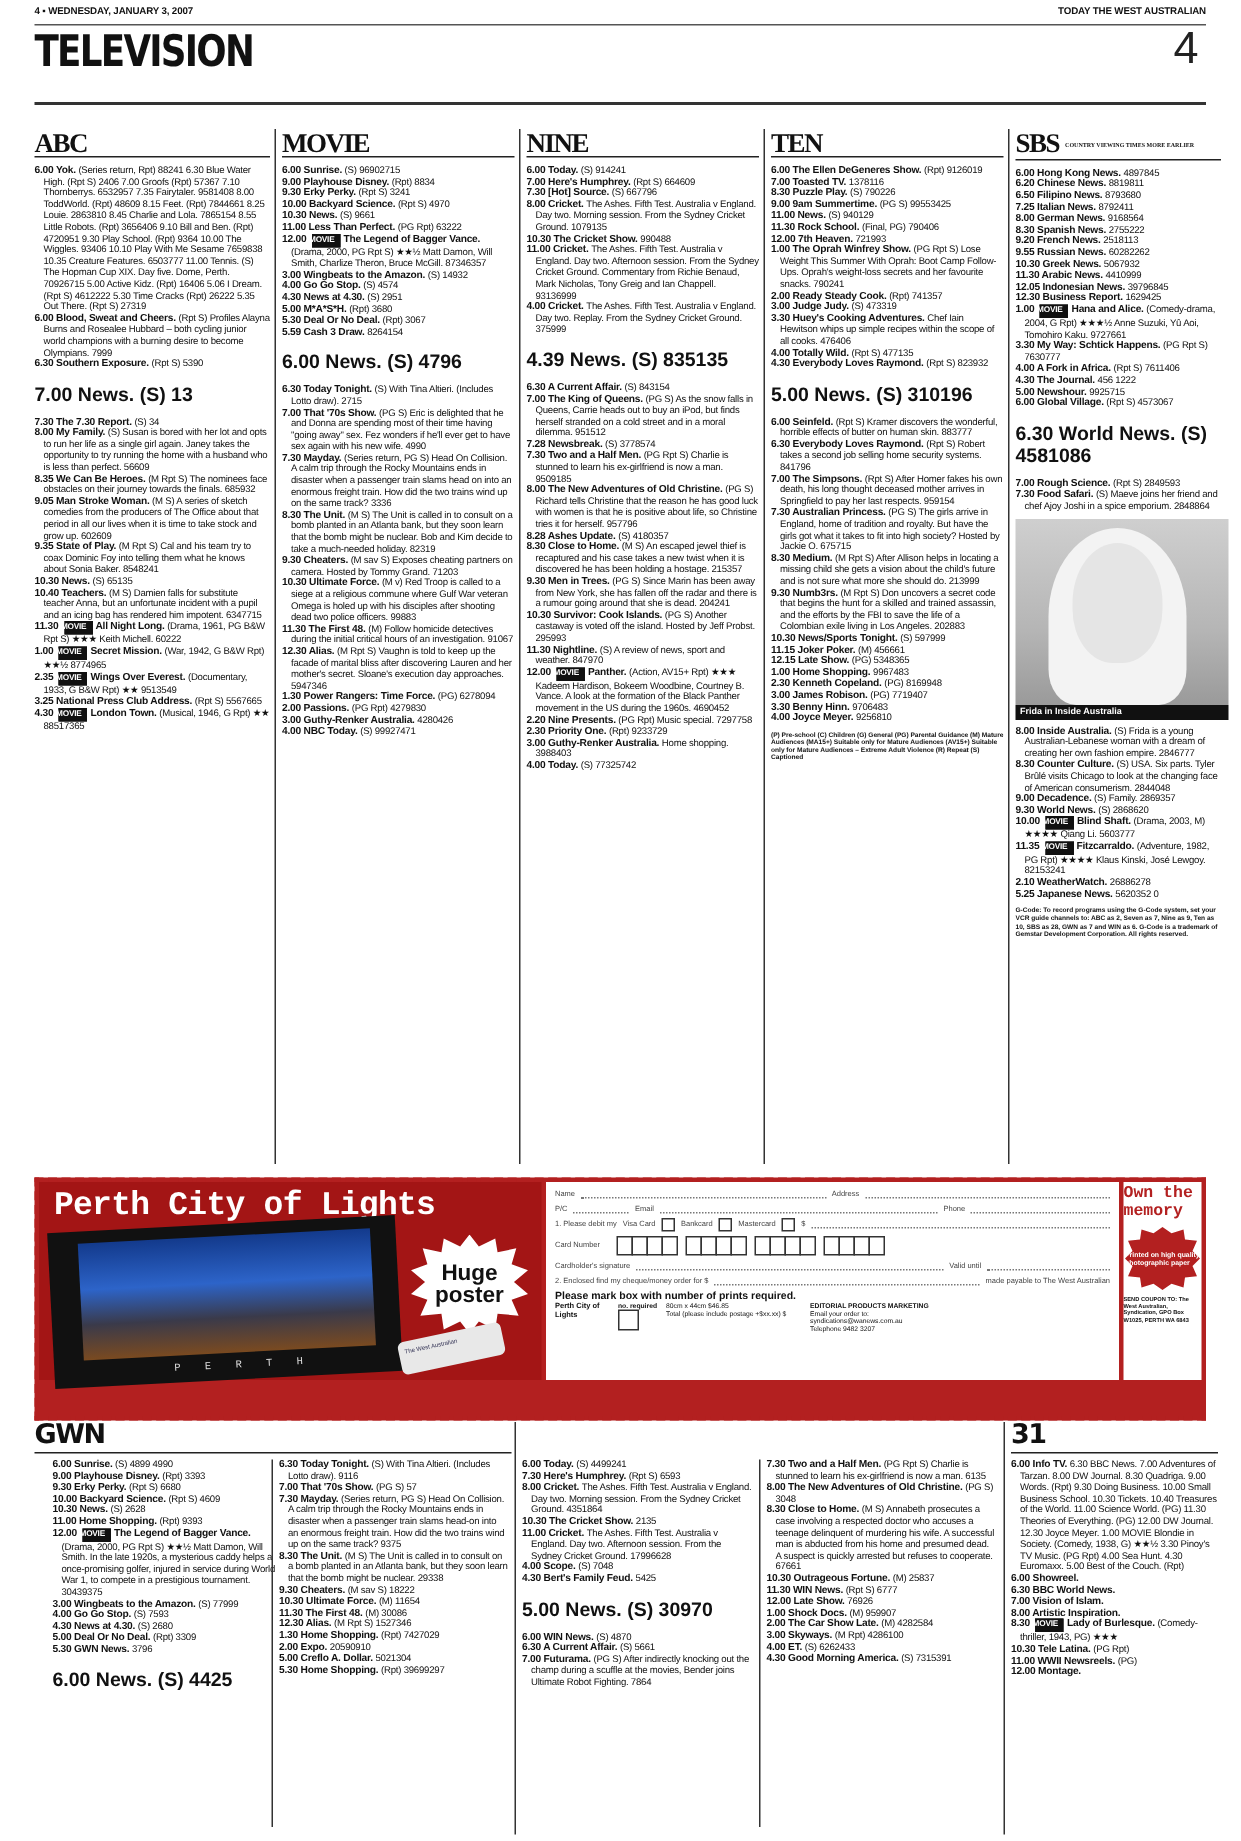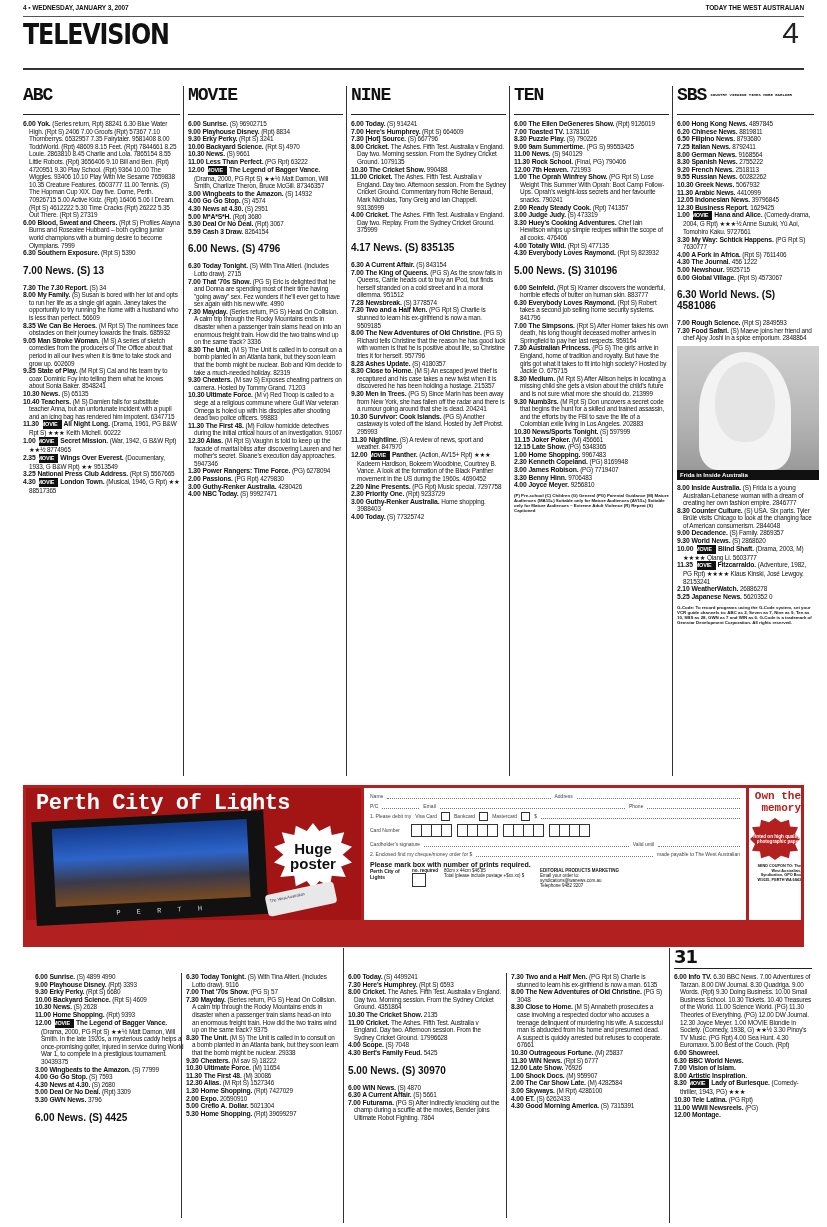--- a/index.html
+++ b/index.html
@@ -7,26 +7,26 @@
   .topline{position:absolute;left:23px;right:23px;top:4px;height:10px;font-size:6.5px;font-weight:bold;letter-spacing:-.1px}
   .topline .l{position:absolute;left:0;top:0}
   .topline .r{position:absolute;right:0;top:0}
   .rule1{position:absolute;left:23px;right:23px;top:16px;border-top:1px solid #555}
   .title{position:absolute;left:23px;top:17px;font-family:"DejaVu Sans",sans-serif;font-weight:bold;font-size:29px;letter-spacing:-1.4px;transform:scaleX(.82);transform-origin:left top}
   .pageno{position:absolute;right:28px;top:16px;font-size:30px;font-weight:300;color:#222}
   .rule2{position:absolute;left:23px;right:23px;top:68px;border-top:2px solid #333}
   .cols{position:absolute;top:86px;left:23px;width:789px;height:690px}
   .col{position:absolute;top:0;height:690px}
   .col.sep{border-left:1px solid #333;padding-left:4px}
-  .chhead{font-family:Liberation Mono, monospace;font-weight:bold;font-size:18px;letter-spacing:-1px;line-height:18px;border-bottom:1.5px solid #222;padding-bottom:10px;margin-bottom:5px;transform-origin:left}
+  .chhead{font-family:Liberation Serif, serif;font-weight:bold;font-size:18px;letter-spacing:-1px;line-height:18px;border-bottom:1.5px solid #222;padding-bottom:0;margin-bottom:5px;transform-origin:left}
   .chhead .sub{font-size:4px;letter-spacing:0;margin-left:4px;vertical-align:middle;font-weight:bold}
   .list{font-size:6.4px;line-height:7.6px;letter-spacing:-.15px}
   .list p{margin:0 0 0 0;padding-left:6px;text-indent:-6px}
   .list b{font-weight:bold;font-size:6.8px}
-  .news{font-size:10px;font-weight:bold;margin:8px 0 8px 0;text-indent:0;padding-left:0}
+  .news{font-size:13px;font-weight:bold;margin:8px 0 8px 0;text-indent:0;padding-left:0}
   .movie{display:inline-block;background:#111;color:#fff;font-size:5.5px;font-weight:bold;padding:0 3px;line-height:7px;border:1px solid #111;margin:0 2px}
   .photo{width:142px;height:124px;margin:4px 0 0 0;background:linear-gradient(180deg,#cfcfcf 0%,#b5b5b5 60%,#9a9a9a 100%);position:relative;overflow:hidden}
   .photo .face{position:absolute;left:38px;top:16px;width:60px;height:80px;border-radius:50% 50% 45% 45%;background:#e5e5e5}
   .photo .hood{position:absolute;left:22px;top:6px;width:92px;height:118px;border-radius:50% 50% 20% 20%;background:#f3f3f3}
   .caption{background:#111;color:#fff;font-size:6px;font-weight:bold;padding:2px 3px;width:142px;margin-bottom:4px}
   .rating-note{font-size:4.4px;line-height:5.2px;margin-top:4px;font-weight:bold}
   .ad{position:absolute;left:23px;top:785px;width:781px;height:162px;border:3px dashed #b32020;background:#b32020}
   .ad .left{position:absolute;left:0;top:0;width:335px;height:132px;background:#a31515}
   .ad .adtitle{position:absolute;left:10px;top:3px;font-family:"Liberation Mono","DejaVu Sans Mono",monospace;font-weight:bold;font-size:22px;color:#fff;letter-spacing:-.5px}
   .ad .poster{position:absolute;left:8px;top:28px;width:232px;height:104px;background:#111;transform:rotate(-3deg)}
@@ -36,21 +36,21 @@
   .ad .paper{position:absolute;left:240px;top:100px;width:70px;height:22px;background:#e8e8e8;border-radius:4px;transform:rotate(-12deg);font-size:4px;padding:4px;color:#335}
   .ad .form{position:absolute;left:338px;top:0;width:382px;height:132px;background:#fff;font-size:5px;color:#444;padding:3px 6px}
   .ad .form .row{height:10px;display:flex;gap:4px;align-items:center;white-space:nowrap}
   .ad .form .dots{flex:1;border-bottom:1px dotted #777;height:6px}
   .ad .form .box{width:9px;height:9px;border:1px solid #333;display:inline-block}
   .ad .form .cardboxes{display:flex;gap:6px;margin-left:8px}
   .ad .form .grp{display:flex}
   .ad .form .grp span{width:11px;height:13px;border:1px solid #333;margin-left:-1px}
   .ad .form .mark{font-weight:bold;font-size:7px;color:#111;margin-top:2px}
   .ad .form .bottom{display:flex;gap:6px;font-size:4.5px;color:#111}
-  .ad .right{position:absolute;left:722px;top:0;width:53px;height:132px;background:#fff;border-left:1px solid #b32020;text-align:right}
+  .ad .right{position:absolute;left:722px;top:0;width:53px;height:132px;background:#fff;border-left:1px solid #b32020;text-align:left}
   .ad .own{font-family:"Liberation Mono",monospace;font-size:11px;line-height:12px;color:#b32020;font-weight:bold;margin-top:2px}
   .ad .printed{margin:4px auto;width:50px;height:42px;background:#b32020;color:#fff;font-size:4.6px;font-weight:bold;display:flex;align-items:center;justify-content:center;line-height:5.4px;clip-path:polygon(50% 0,62% 10%,78% 4%,80% 20%,96% 22%,90% 38%,100% 50%,90% 62%,96% 78%,80% 80%,78% 96%,62% 90%,50% 100%,38% 90%,22% 96%,20% 80%,4% 78%,10% 62%,0 50%,10% 38%,4% 22%,20% 20%,22% 4%,38% 10%)}
   .ad .send{font-size:3.8px;line-height:4.6px;font-weight:bold;color:#111}
   .bcols{position:absolute;top:948px;left:23px;width:789px;height:275px}
   .bcol{position:absolute;top:0}
   .bhead{font-family:"DejaVu Sans",sans-serif;font-weight:bold;font-size:18px;letter-spacing:-1px;line-height:18px;border-bottom:1.5px solid #222;padding-bottom:2px;margin-bottom:4px}
   .vline{position:absolute;border-left:1px solid #333}
 </style>
 </head>
 <body>
@@ -125,21 +125,21 @@
     <div class="chhead">NINE</div>
     <div class="list">
         <p><b>6.00 </b><b>Today. </b><span>(S) 914241</span></p>
         <p><b>7.00 </b><b>Here's Humphrey. </b><span>(Rpt S) 664609</span></p>
         <p><b>7.30 </b><b>[Hot] Source. </b><span>(S) 667796</span></p>
         <p><b>8.00 </b><b>Cricket. </b><span>The Ashes. Fifth Test. Australia v England. Day two. Morning session. From the Sydney Cricket Ground. 1079135</span></p>
         <p><b>10.30 </b><b>The Cricket Show. </b><span>990488</span></p>
         <p><b>11.00 </b><b>Cricket. </b><span>The Ashes. Fifth Test. Australia v England. Day two. Afternoon session. From the Sydney Cricket Ground. Commentary from Richie Benaud, Mark Nicholas, Tony Greig and Ian Chappell. 93136999</span></p>
         <p><b>4.00 </b><b>Cricket. </b><span>The Ashes. Fifth Test. Australia v England. Day two. Replay. From the Sydney Cricket Ground. 375999</span></p>
       </div>
-    <div class="news">4.17 News. (S) 835135</div>
+    <div class="news">4.39 News. (S) 835135</div>
     <div class="list">
         <p><b>6.30 </b><b>A Current Affair. </b><span>(S) 843154</span></p>
         <p><b>7.00 </b><b>The King of Queens. </b><span>(PG S) As the snow falls in Queens, Carrie heads out to buy an iPod, but finds herself stranded on a cold street and in a moral dilemma. 951512</span></p>
         <p><b>7.28 </b><b>Newsbreak. </b><span>(S) 3778574</span></p>
         <p><b>7.30 </b><b>Two and a Half Men. </b><span>(PG Rpt S) Charlie is stunned to learn his ex-girlfriend is now a man. 9509185</span></p>
         <p><b>8.00 </b><b>The New Adventures of Old Christine. </b><span>(PG S) Richard tells Christine that the reason he has good luck with women is that he is positive about life, so Christine tries it for herself. 957796</span></p>
         <p><b>8.28 </b><b>Ashes Update. </b><span>(S) 4180357</span></p>
         <p><b>8.30 </b><b>Close to Home. </b><span>(M S) An escaped jewel thief is recaptured and his case takes a new twist when it is discovered he has been holding a hostage. 215357</span></p>
         <p><b>9.30 </b><b>Men in Trees. </b><span>(PG S) Since Marin has been away from New York, she has fallen off the radar and there is a rumour going around that she is dead. 204241</span></p>
         <p><b>10.30 </b><b>Survivor: Cook Islands. </b><span>(PG S) Another castaway is voted off the island. Hosted by Jeff Probst. 295993</span></p>
@@ -327,20 +327,21 @@
   </div>
   <div class="right">
     <div class="own">Own the memory</div>
     <div class="printed">Printed on high quality photographic paper</div>
     <div class="send">SEND COUPON TO: The West Australian, Syndication, GPO Box W1025, PERTH WA 6843</div>
   </div>
 </div>
 
 <div class="bcols">
   <div class="bcol" style="left:0;width:318px">
+    <div class="bhead">GWN</div>
     <div style="position:absolute;left:12px;top:25px;width:153px">
       <div class="list">
           <p><b>6.00 </b><b>Sunrise. </b><span>(S) 4899 4990</span></p>
           <p><b>9.00 </b><b>Playhouse Disney. </b><span>(Rpt) 3393</span></p>
           <p><b>9.30 </b><b>Erky Perky. </b><span>(Rpt S) 6680</span></p>
           <p><b>10.00 </b><b>Backyard Science. </b><span>(Rpt S) 4609</span></p>
           <p><b>10.30 </b><b>News. </b><span>(S) 2628</span></p>
           <p><b>11.00 </b><b>Home Shopping. </b><span>(Rpt) 9393</span></p>
           <p><b>12.00 </b><span class="movie">MOVIE</span><b>The Legend of Bagger Vance. </b><span>(Drama, 2000, PG Rpt S) ★★½ Matt Damon, Will Smith. In the late 1920s, a mysterious caddy helps a once-promising golfer, injured in service during World War 1, to compete in a prestigious tournament. 30439375</span></p>
           <p><b>3.00 </b><b>Wingbeats to the Amazon. </b><span>(S) 77999</span></p>

